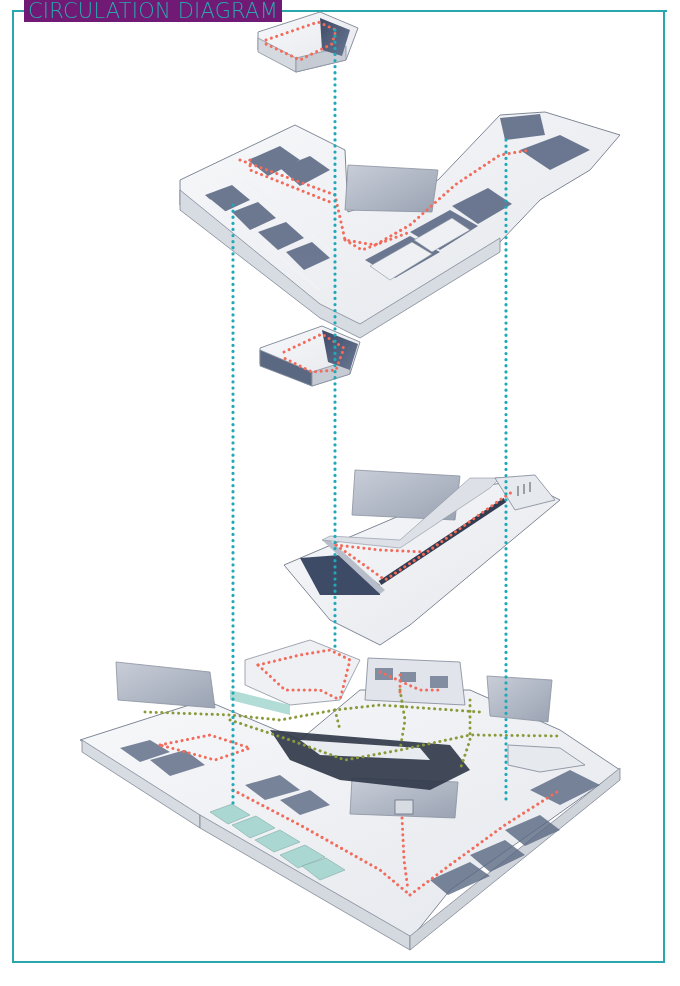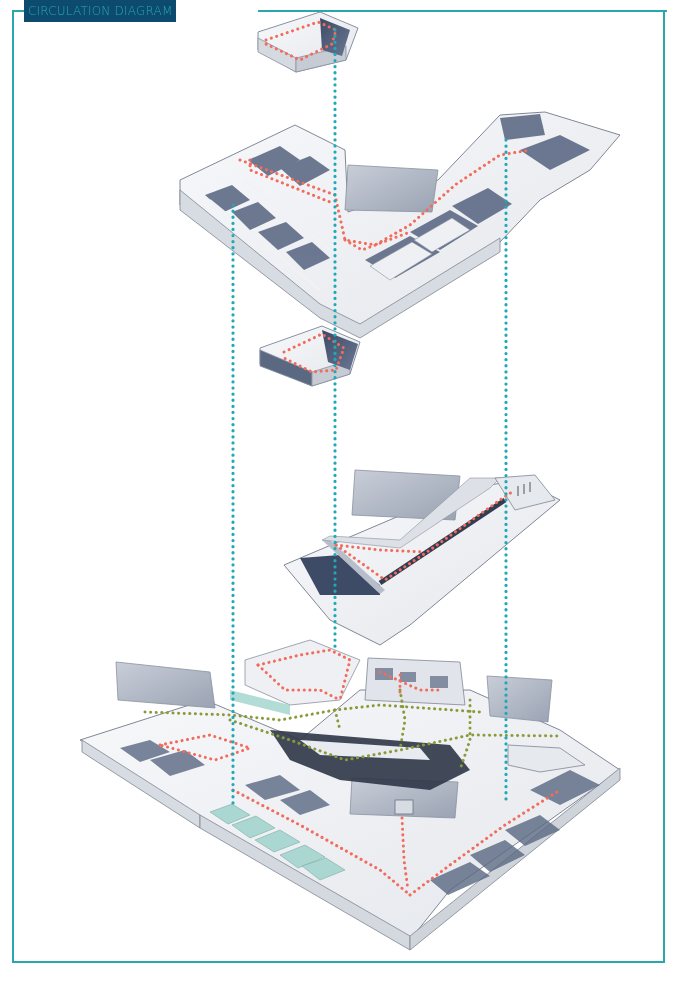--- a/index.html
+++ b/index.html
@@ -1,19 +1,19 @@
 <!DOCTYPE html>
 <html><head>
 <meta charset="utf-8">
 <style>
   html, body { margin:0; padding:0; background:#ffffff; }
   body { width:680px; height:986px; position:relative; overflow:hidden; font-family:"Liberation Sans", sans-serif; }
   .frame { position:absolute; left:12px; top:10px; width:653px; height:953px; border:2px solid #2aa7ad; border-top:none; box-sizing:border-box; }
   .frame-top { position:absolute; top:10px; height:2px; background:#2aa7ad; }
-  .title { position:absolute; left:24px; top:0px; height:22px; line-height:22px; font-size:12px; color:#2aa7ad; letter-spacing:0.2px; font-family:"DejaVu Sans", sans-serif; font-weight:300; background:#0c4a6e; padding:0 4px; white-space:nowrap; }
+  .title { position:absolute; left:24px; top:0px; height:22px; line-height:22px; font-size:21px; color:#2aa7ad; letter-spacing:0.2px; font-family:"DejaVu Sans", sans-serif; font-weight:300; background:#701a75; padding:0 4px; white-space:nowrap; }
   svg.art { position:absolute; left:0; top:0; }
 </style>
 </head>
 <body>
 
 <div class="frame"></div>
 <div class="frame-top" style="left:12px;width:14px;"></div>
 <div class="frame-top" style="left:258px;width:409px;"></div>
 <div class="title">CIRCULATION DIAGRAM</div>
 

